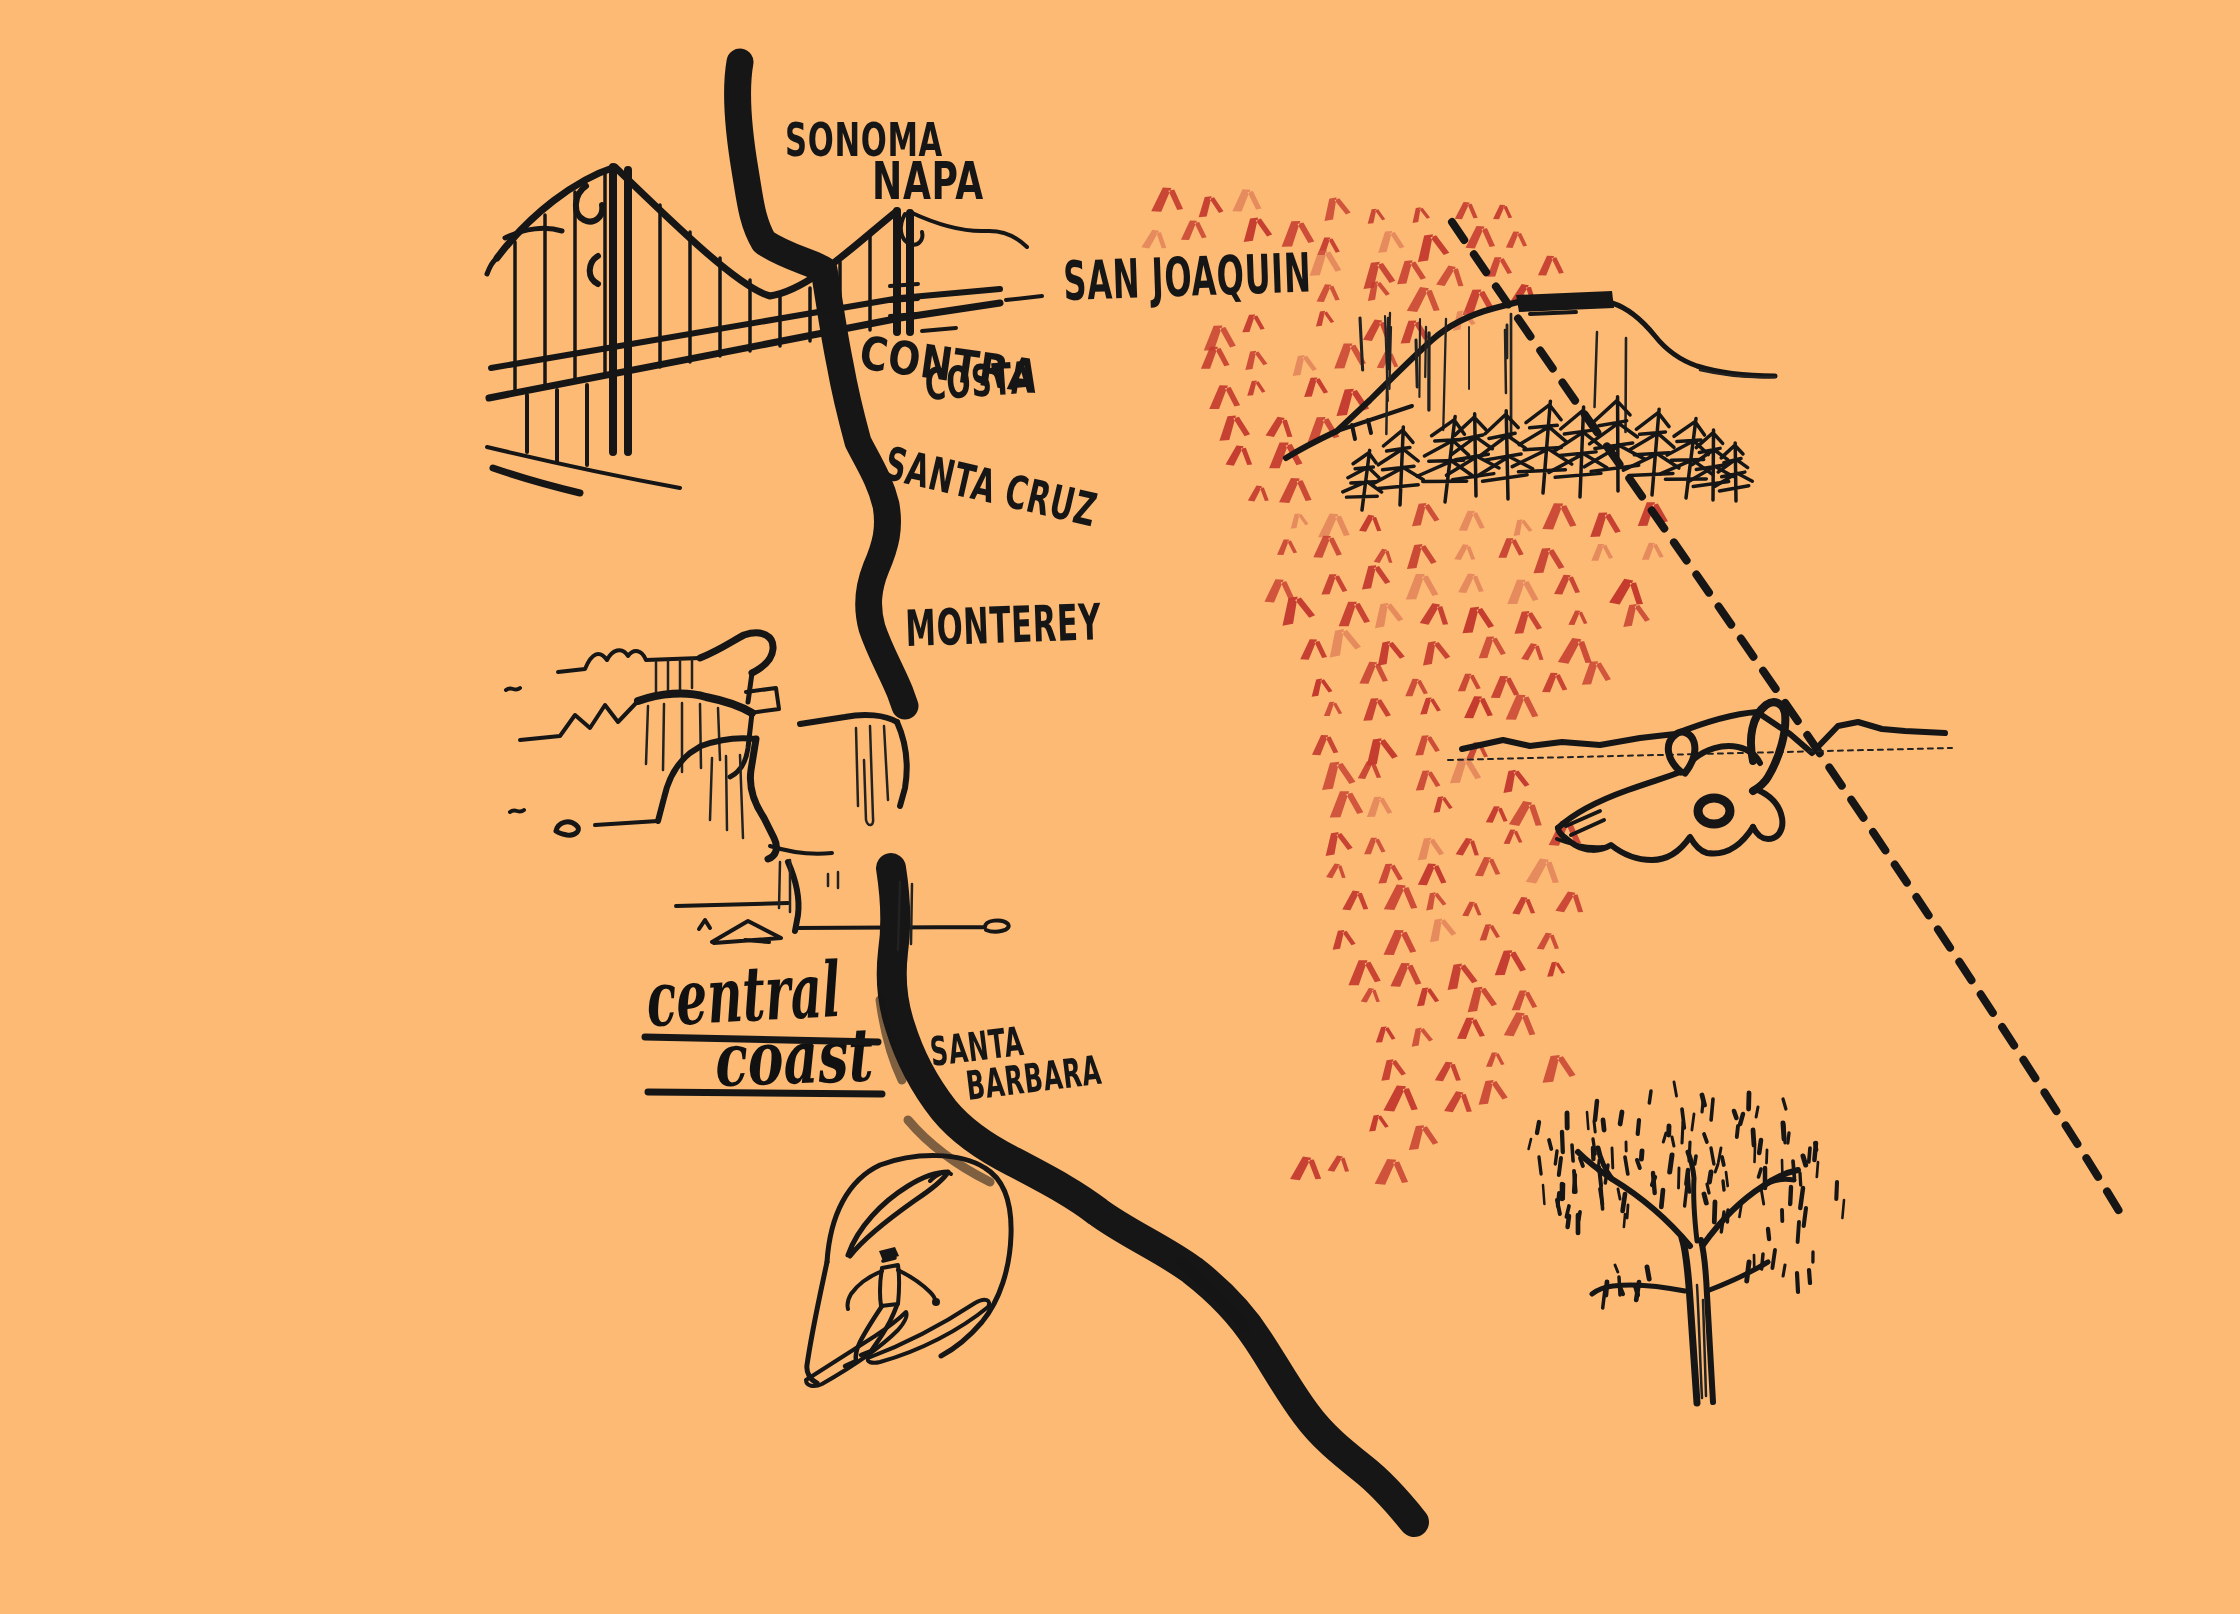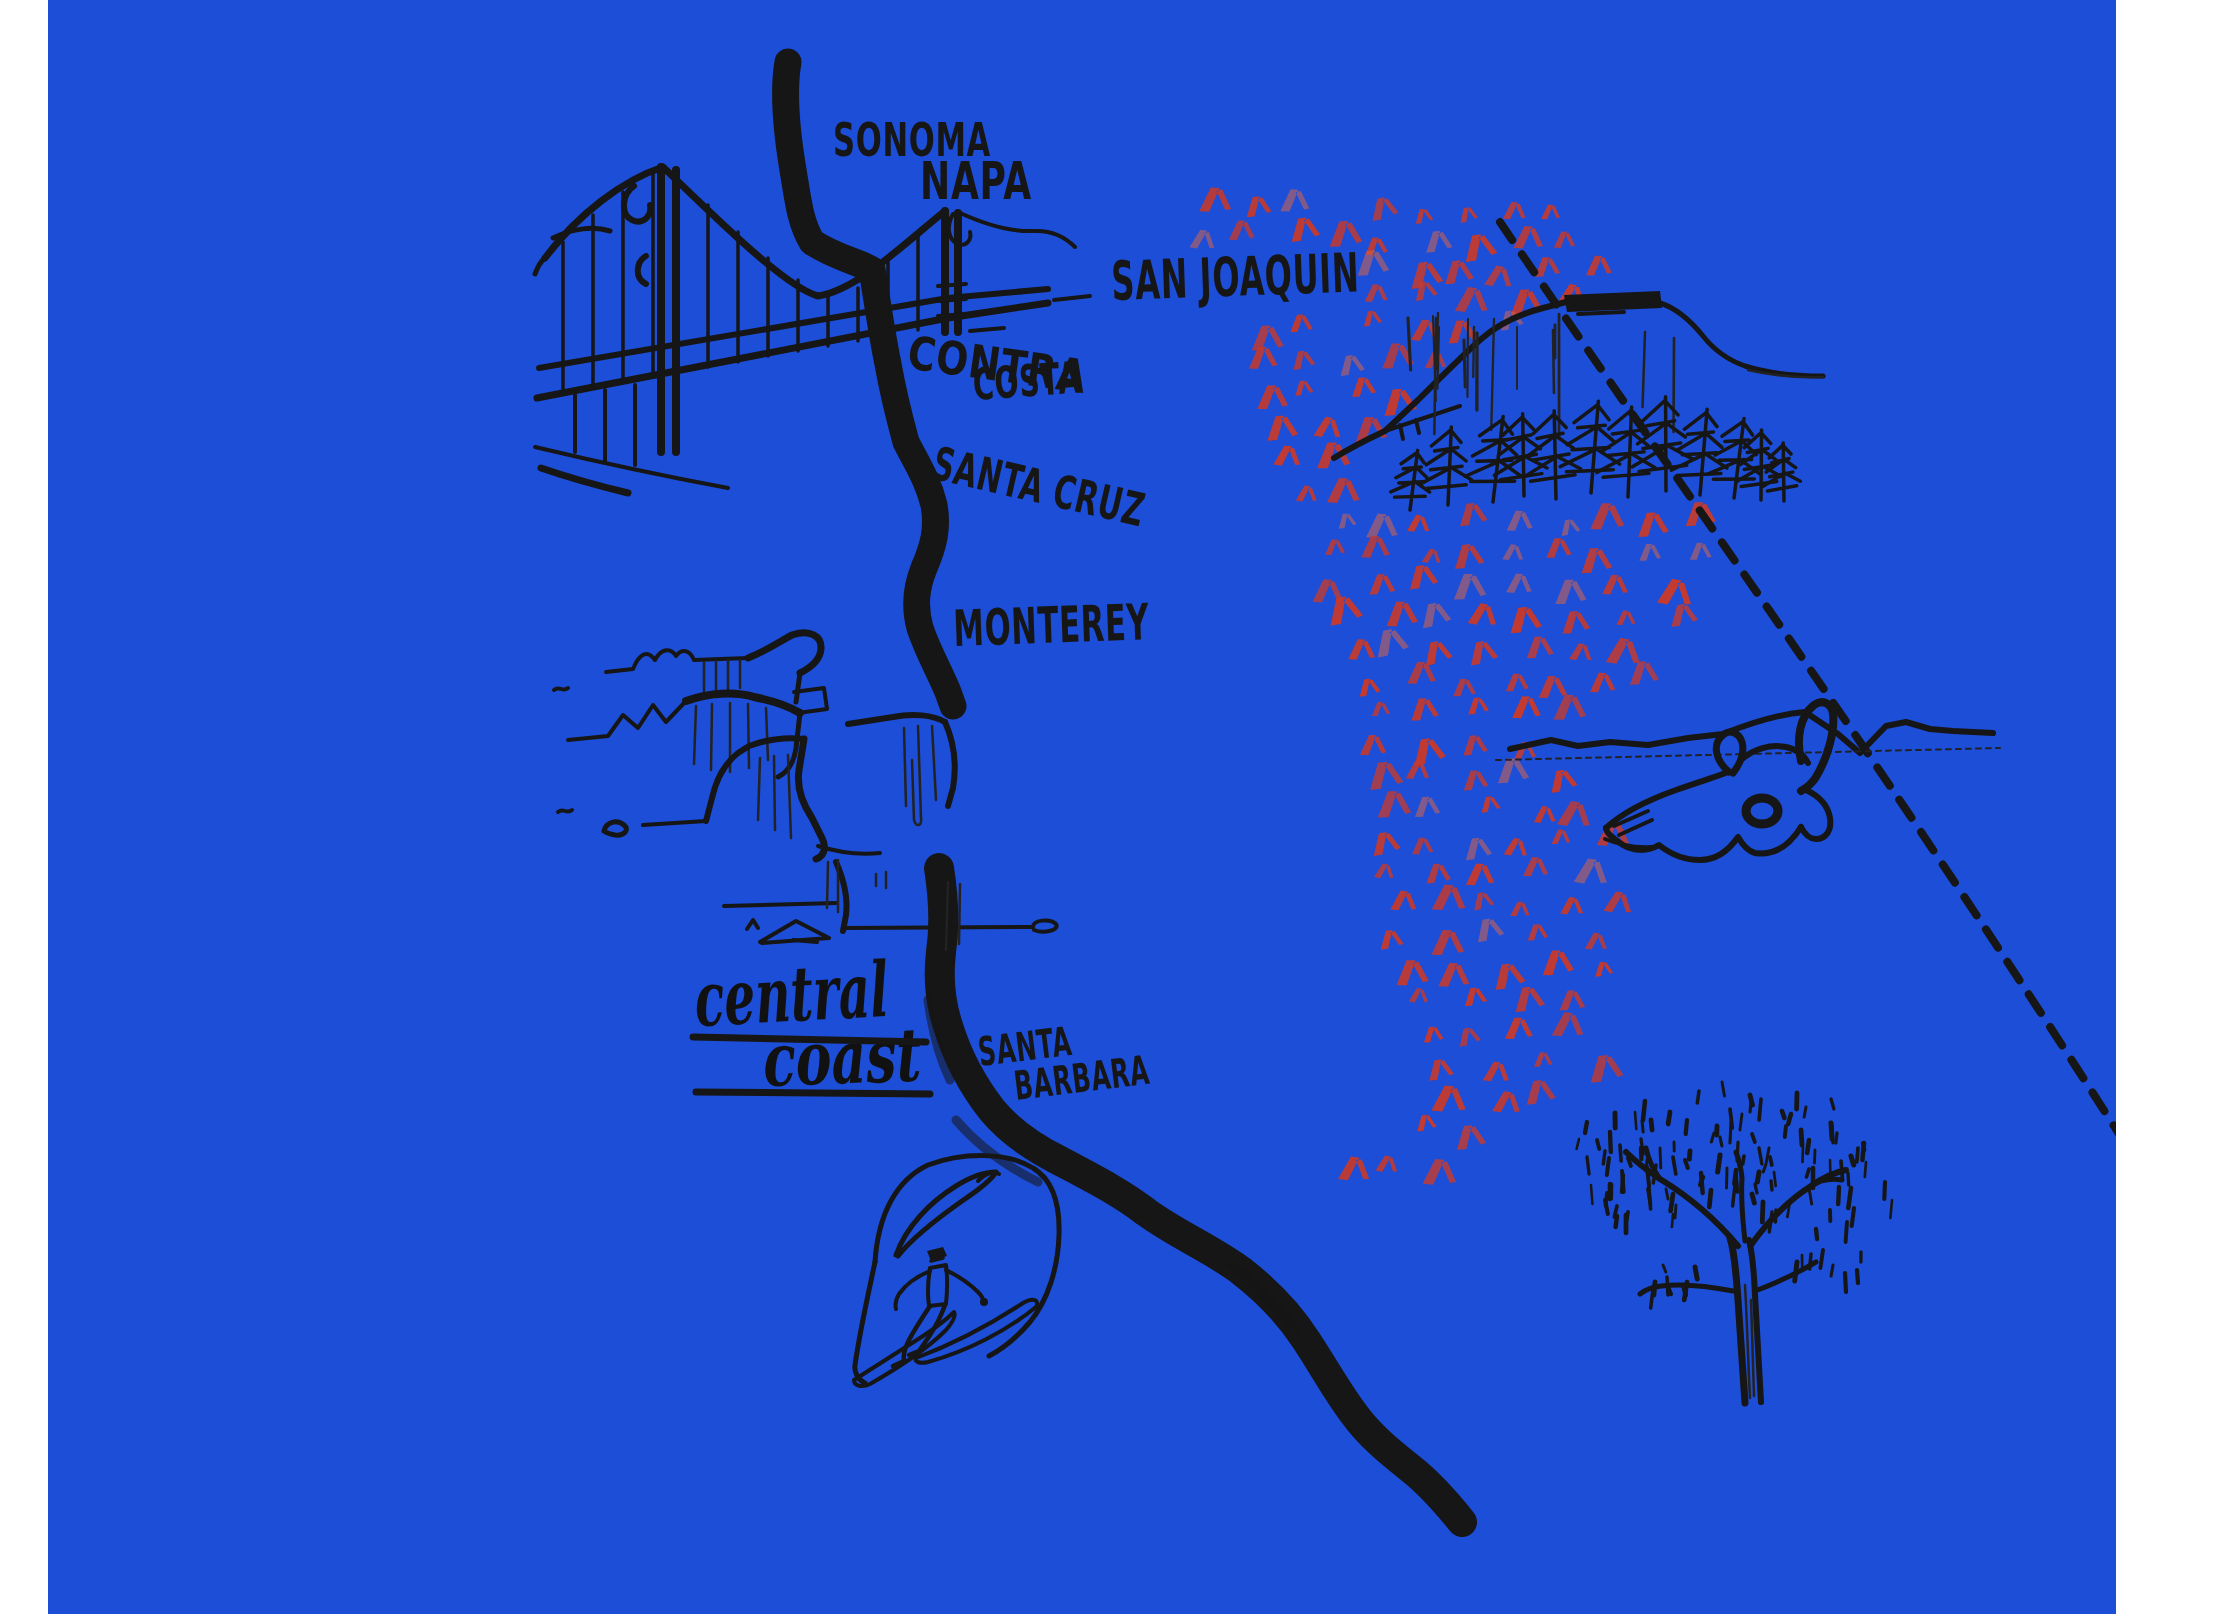--- a/index.html
+++ b/index.html
@@ -1,16 +1,16 @@
 <!DOCTYPE html>
 <html><head>
 <meta charset="utf-8">
 <style>
   html,body{margin:0;padding:0;background:#ffffff;}
-  #canvas{position:relative;width:2068px;height:1614px;background:#1d4ed8;overflow:hidden;margin-left:48px;}
+  #canvas{position:relative;width:2240px;height:1614px;background:#fdba74;overflow:hidden;}
   svg{position:absolute;left:0;top:0;}
   .lbl{font-family:"DejaVu Sans",sans-serif;font-weight:800;fill:#161616;letter-spacing:1px;}
   .script{font-family:"DejaVu Serif",serif;font-style:italic;font-weight:700;fill:#111;}
   .ink{stroke:#161616;fill:none;stroke-linecap:round;stroke-linejoin:round;}
   .thin{stroke:#222;fill:none;stroke-linecap:round;}
 </style>
 </head>
 <body>
 
 <div id="canvas">

